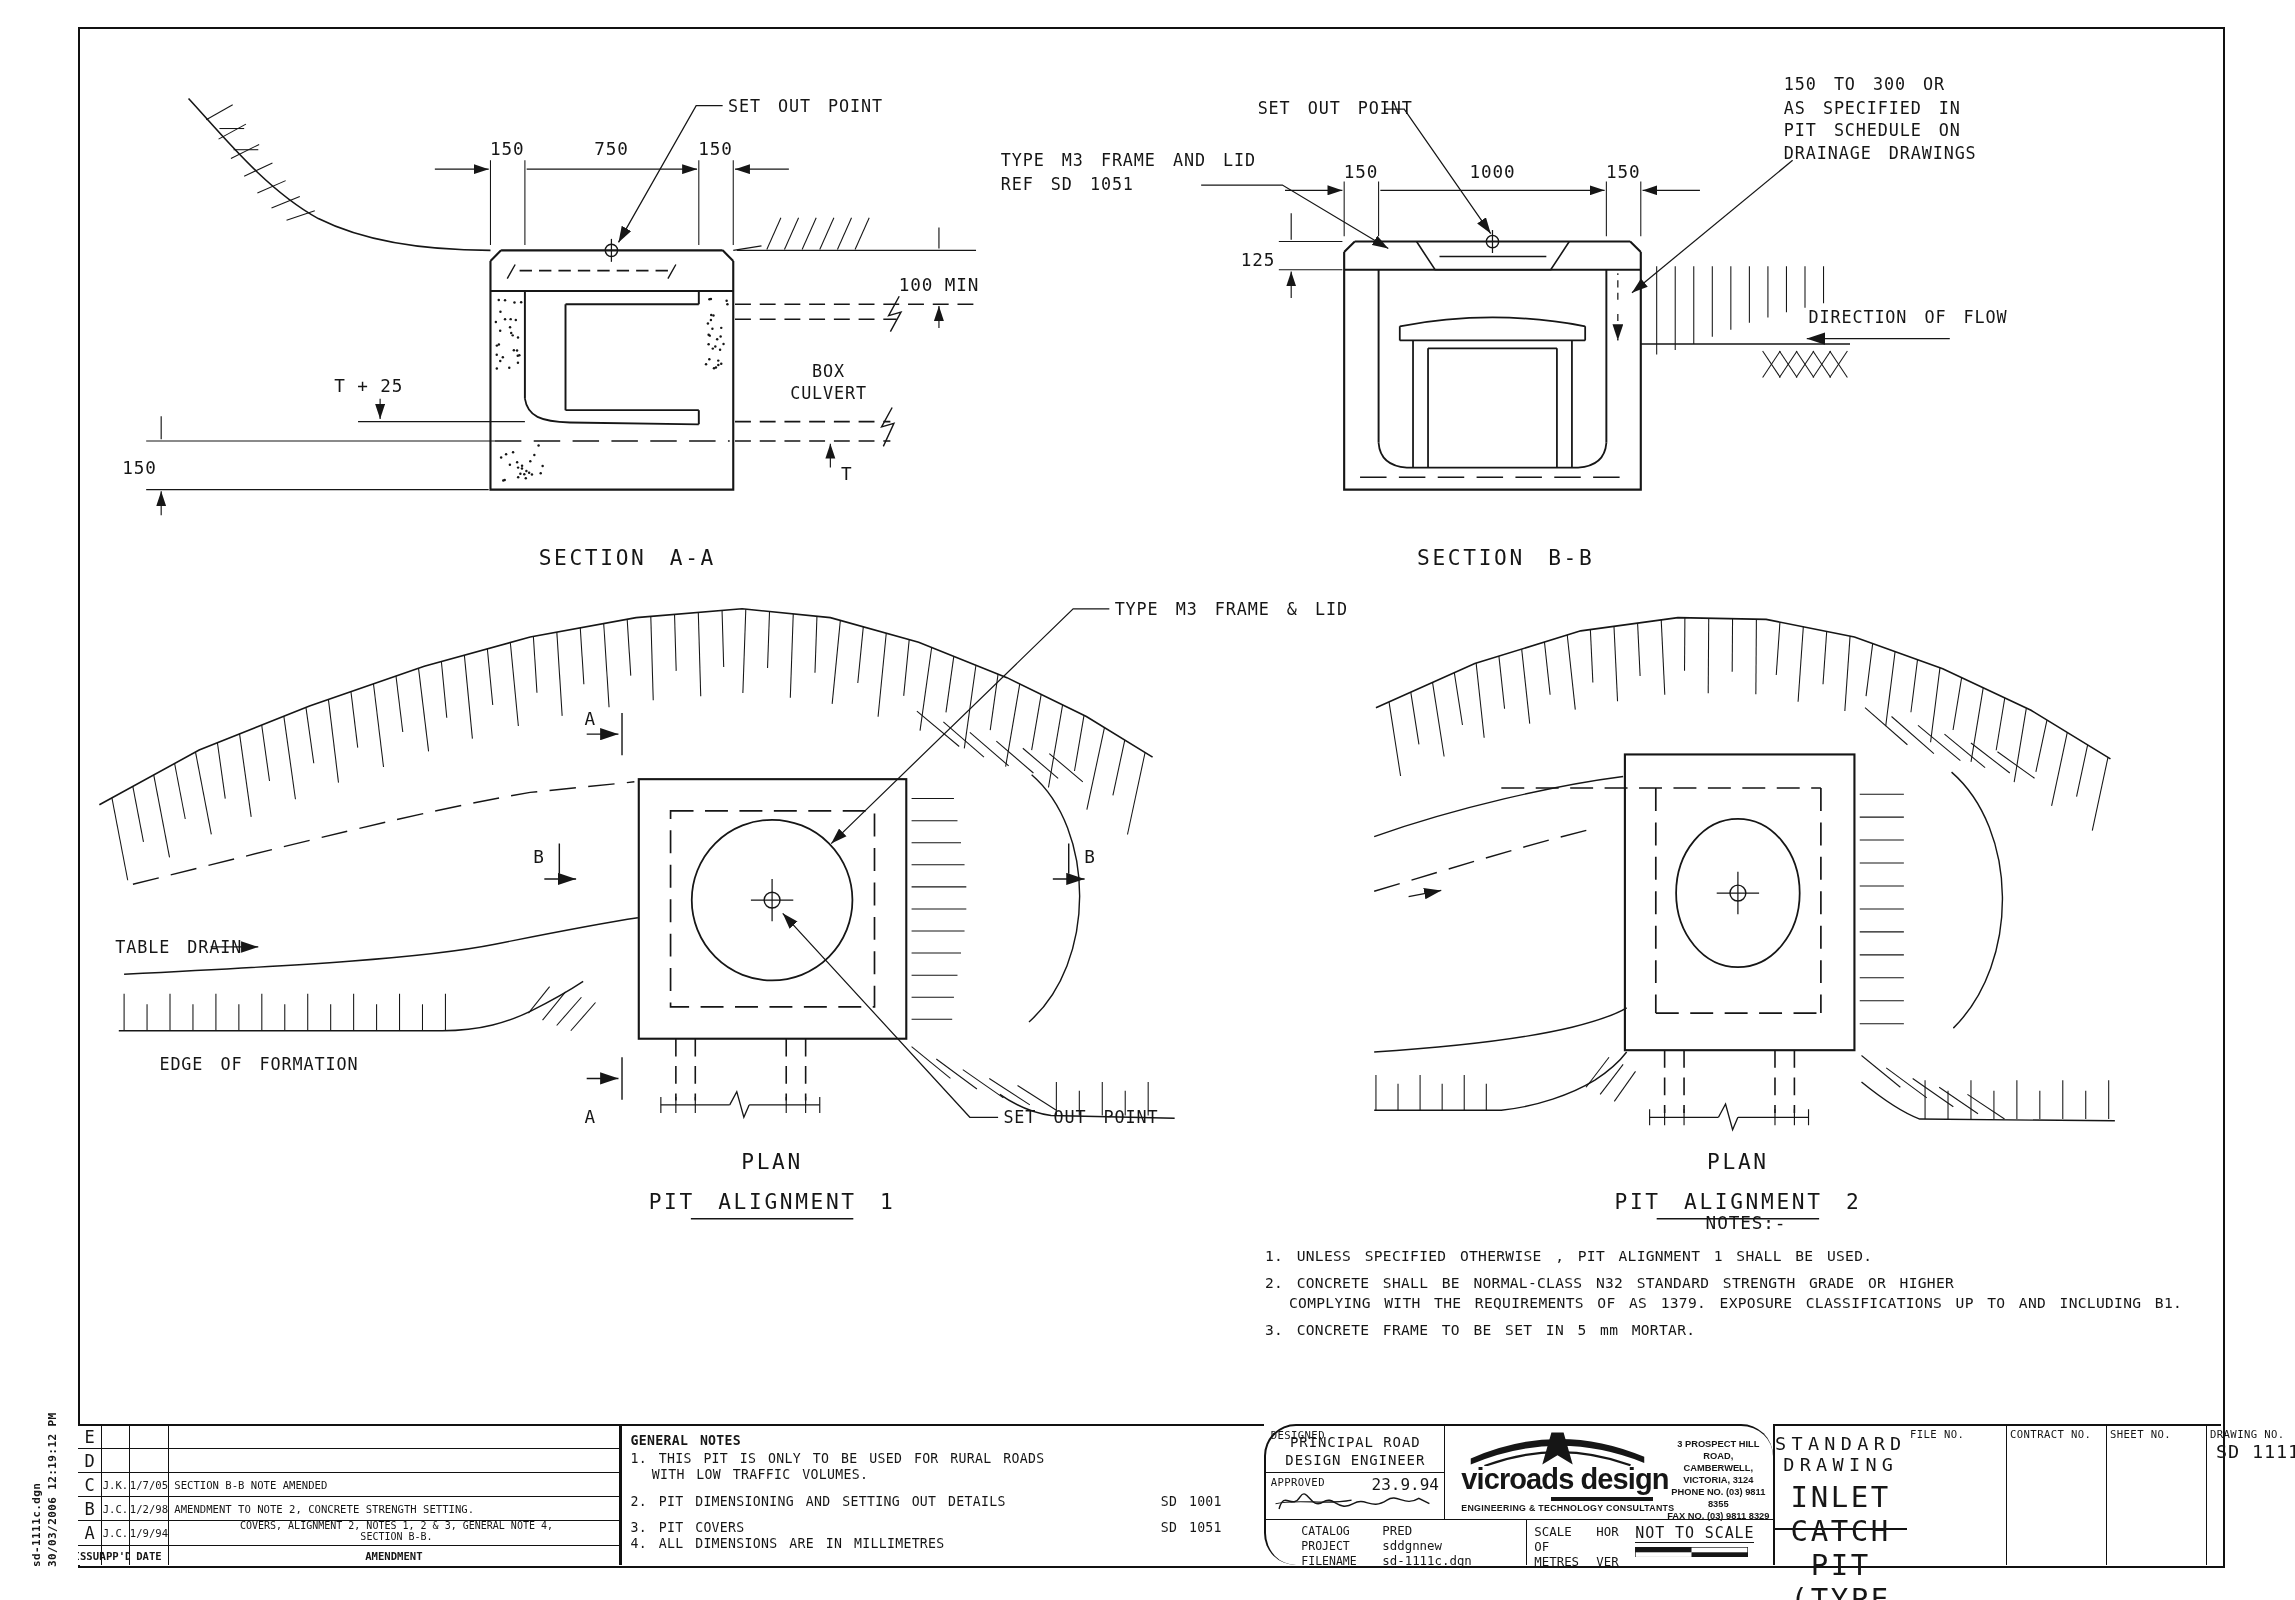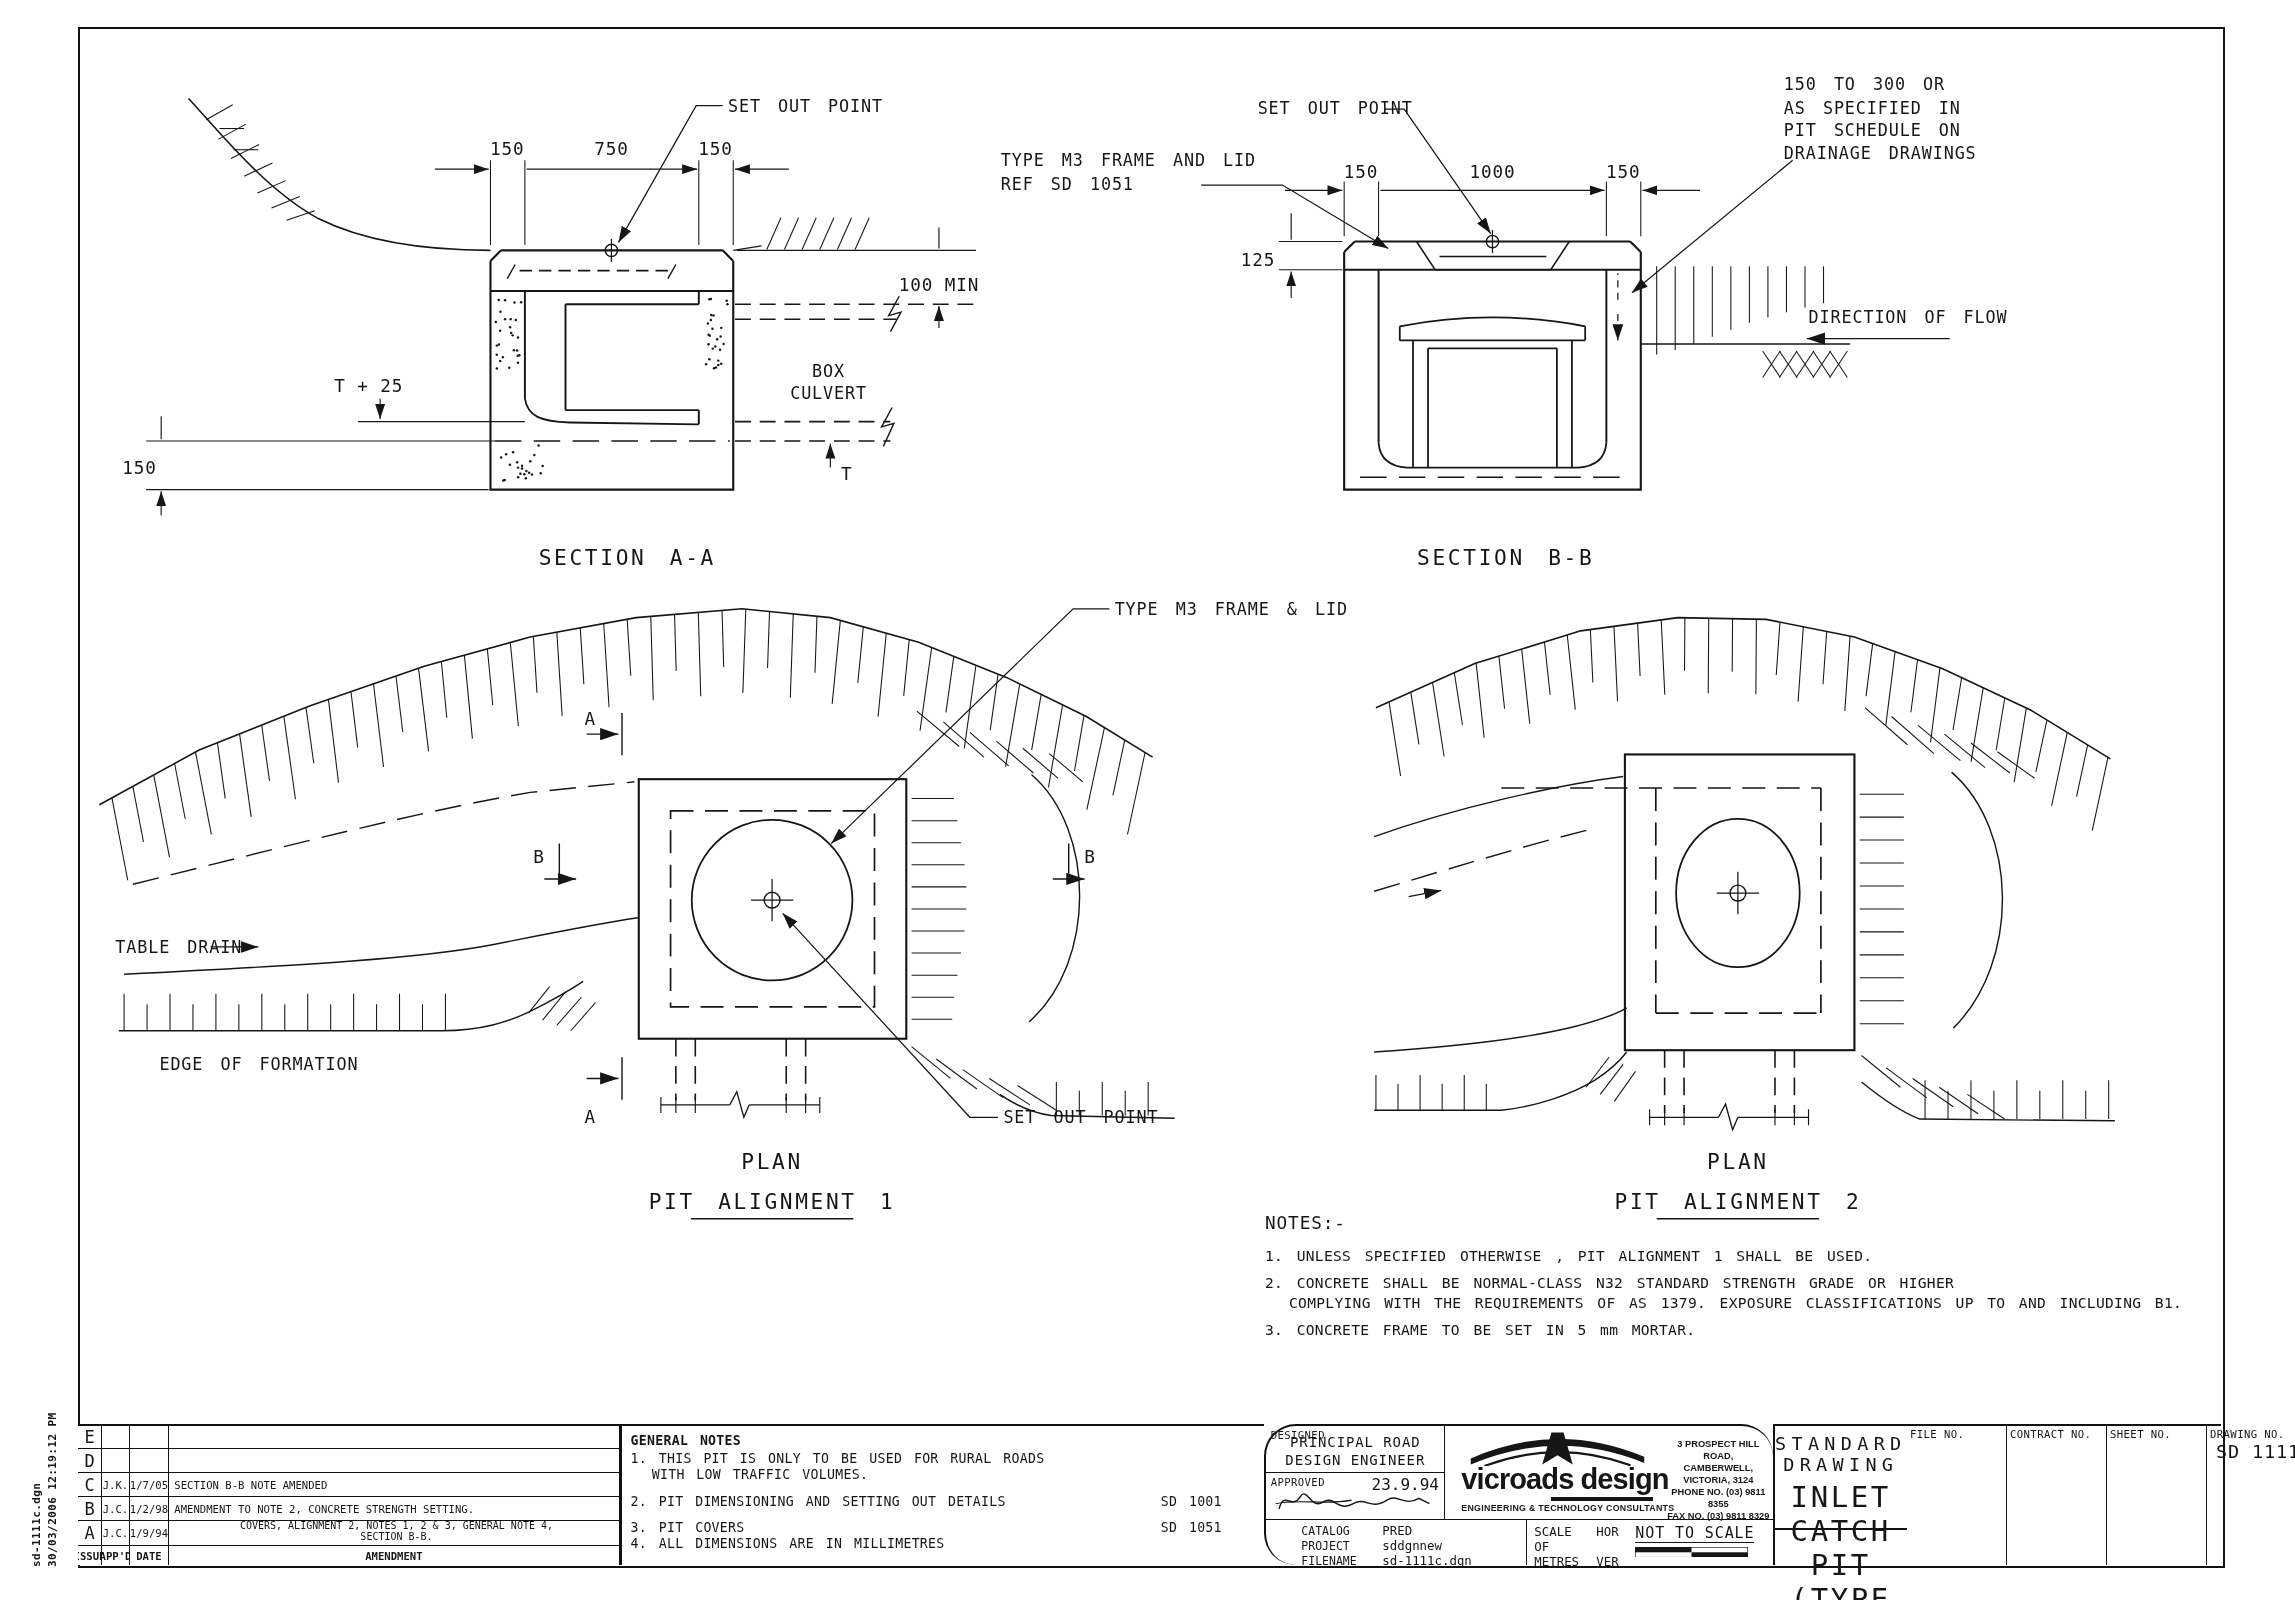--- a/index.html
+++ b/index.html
@@ -40,21 +40,21 @@
   .rt-fields{flex:1;display:flex;}
   .fcell{border-right:1.8px solid #111;position:relative;box-sizing:border-box;}
   .fcell:last-child{border-right:none;}
   .kind{font-size:18.5px;letter-spacing:5.3px;word-spacing:8.8px;margin-top:7px;}
   .tl1{font-size:29px;letter-spacing:2.6px;word-spacing:7px;margin-top:5.3px;}
   .tl2{font-size:23px;letter-spacing:1.8px;word-spacing:5.3px;margin-top:1.8px;}
   .marginnote{position:absolute;writing-mode:vertical-rl;transform:rotate(180deg);
       font-size:11px;font-weight:bold;letter-spacing:0.4px;white-space:nowrap;}
   .addr{font-family:"Liberation Sans",sans-serif;font-size:9.3px;font-weight:bold;text-align:center;line-height:12px;}
   .notesblk{left:1265px;top:1213px;width:962px;}
-  .notesblk .h{font-size:17.7px;letter-spacing:0.9px;margin-bottom:14px;}
+  .notesblk .h{font-size:17.7px;letter-spacing:0.9px;margin-bottom:14px;text-align:center;}
   .notesblk .n{font-size:14.6px;letter-spacing:0.3px;word-spacing:4.4px;white-space:nowrap;}
 </style>
 </head>
 <body>
 
 <div id="sheet">
   <div id="frame" class="ab"></div>
 
   <span class="marginnote" style="left:30px;top:1373px;height:194px;">sd-1111c.dgn</span>
   <span class="marginnote" style="left:46px;top:1373px;height:194px;">30/03/2006  12:19:12 PM</span>

